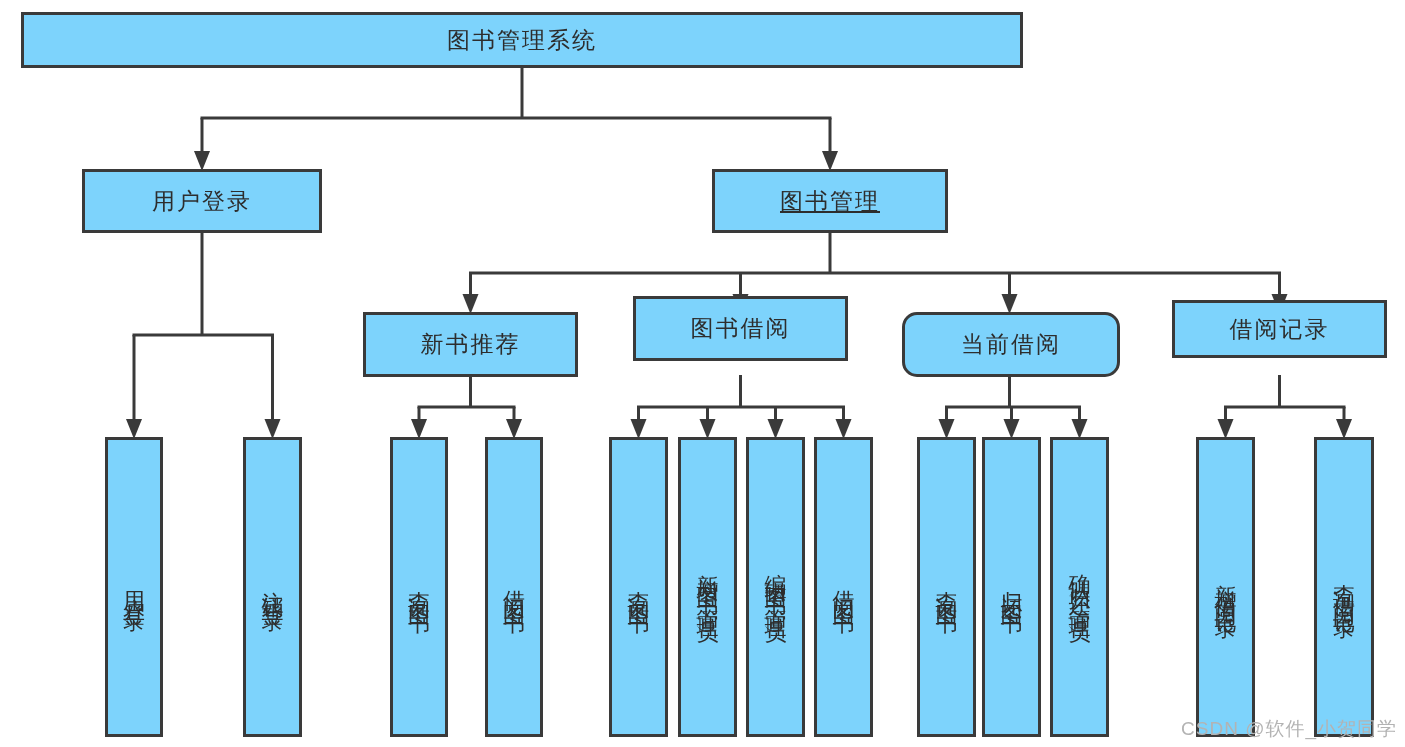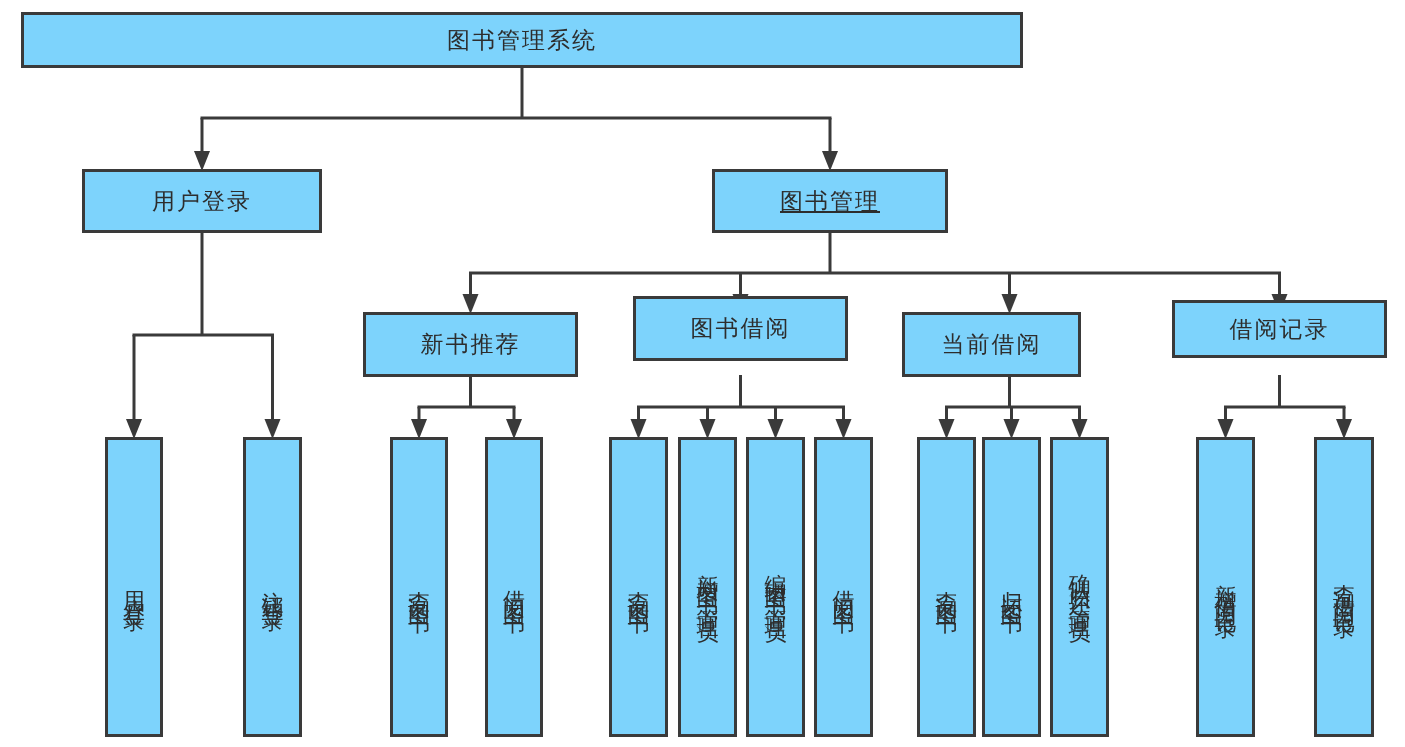--- a/index.html
+++ b/index.html
@@ -110,21 +110,21 @@
       </div>
       <div class="node" style="left: 712px; top: 169px; width: 236px; height: 64px; text-decoration: underline;">
         <span class="lbl">图书管理</span>
       </div>
       <div class="node" style="left: 363px; top: 312px; width: 215px; height: 65px;">
         <span class="lbl">新书推荐</span>
       </div>
       <div class="node" style="left: 633px; top: 296px; width: 215px; height: 65px;">
         <span class="lbl">图书借阅</span>
       </div>
-      <div class="node" style="left: 902px; top: 312px; width: 179px; height: 65px;">
+      <div class="node" style="left: 902px; top: 312px; width: 218px; height: 65px; border-radius: 15px;">
         <span class="lbl">当前借阅</span>
       </div>
       <div class="node" style="left: 1172px; top: 300px; width: 215px; height: 58px;">
         <span class="lbl">借阅记录</span>
       </div>
       <div class="node vertical" style="left: 105px; top: 437px; width: 58px; height: 300px;">
         <span class="lbl">用户登录</span>
       </div>
       <div class="node vertical" style="left: 243px; top: 437px; width: 59px; height: 300px;">
         <span class="lbl">注销登录</span>
@@ -156,13 +156,14 @@
       <div class="node vertical" style="left: 1050px; top: 437px; width: 59px; height: 300px;">
         <span class="lbl">确认归还（管理员）</span>
       </div>
       <div class="node vertical" style="left: 1196px; top: 437px; width: 59px; height: 300px;">
         <span class="lbl">新增借阅记录</span>
       </div>
       <div class="node vertical" style="left: 1314px; top: 437px; width: 60px; height: 300px;">
         <span class="lbl">查询借阅记录</span>
       </div>
     </div>
+  <div class="watermark">CSDN @软件_小贺同学</div>
 </div>
 
 </body></html>

